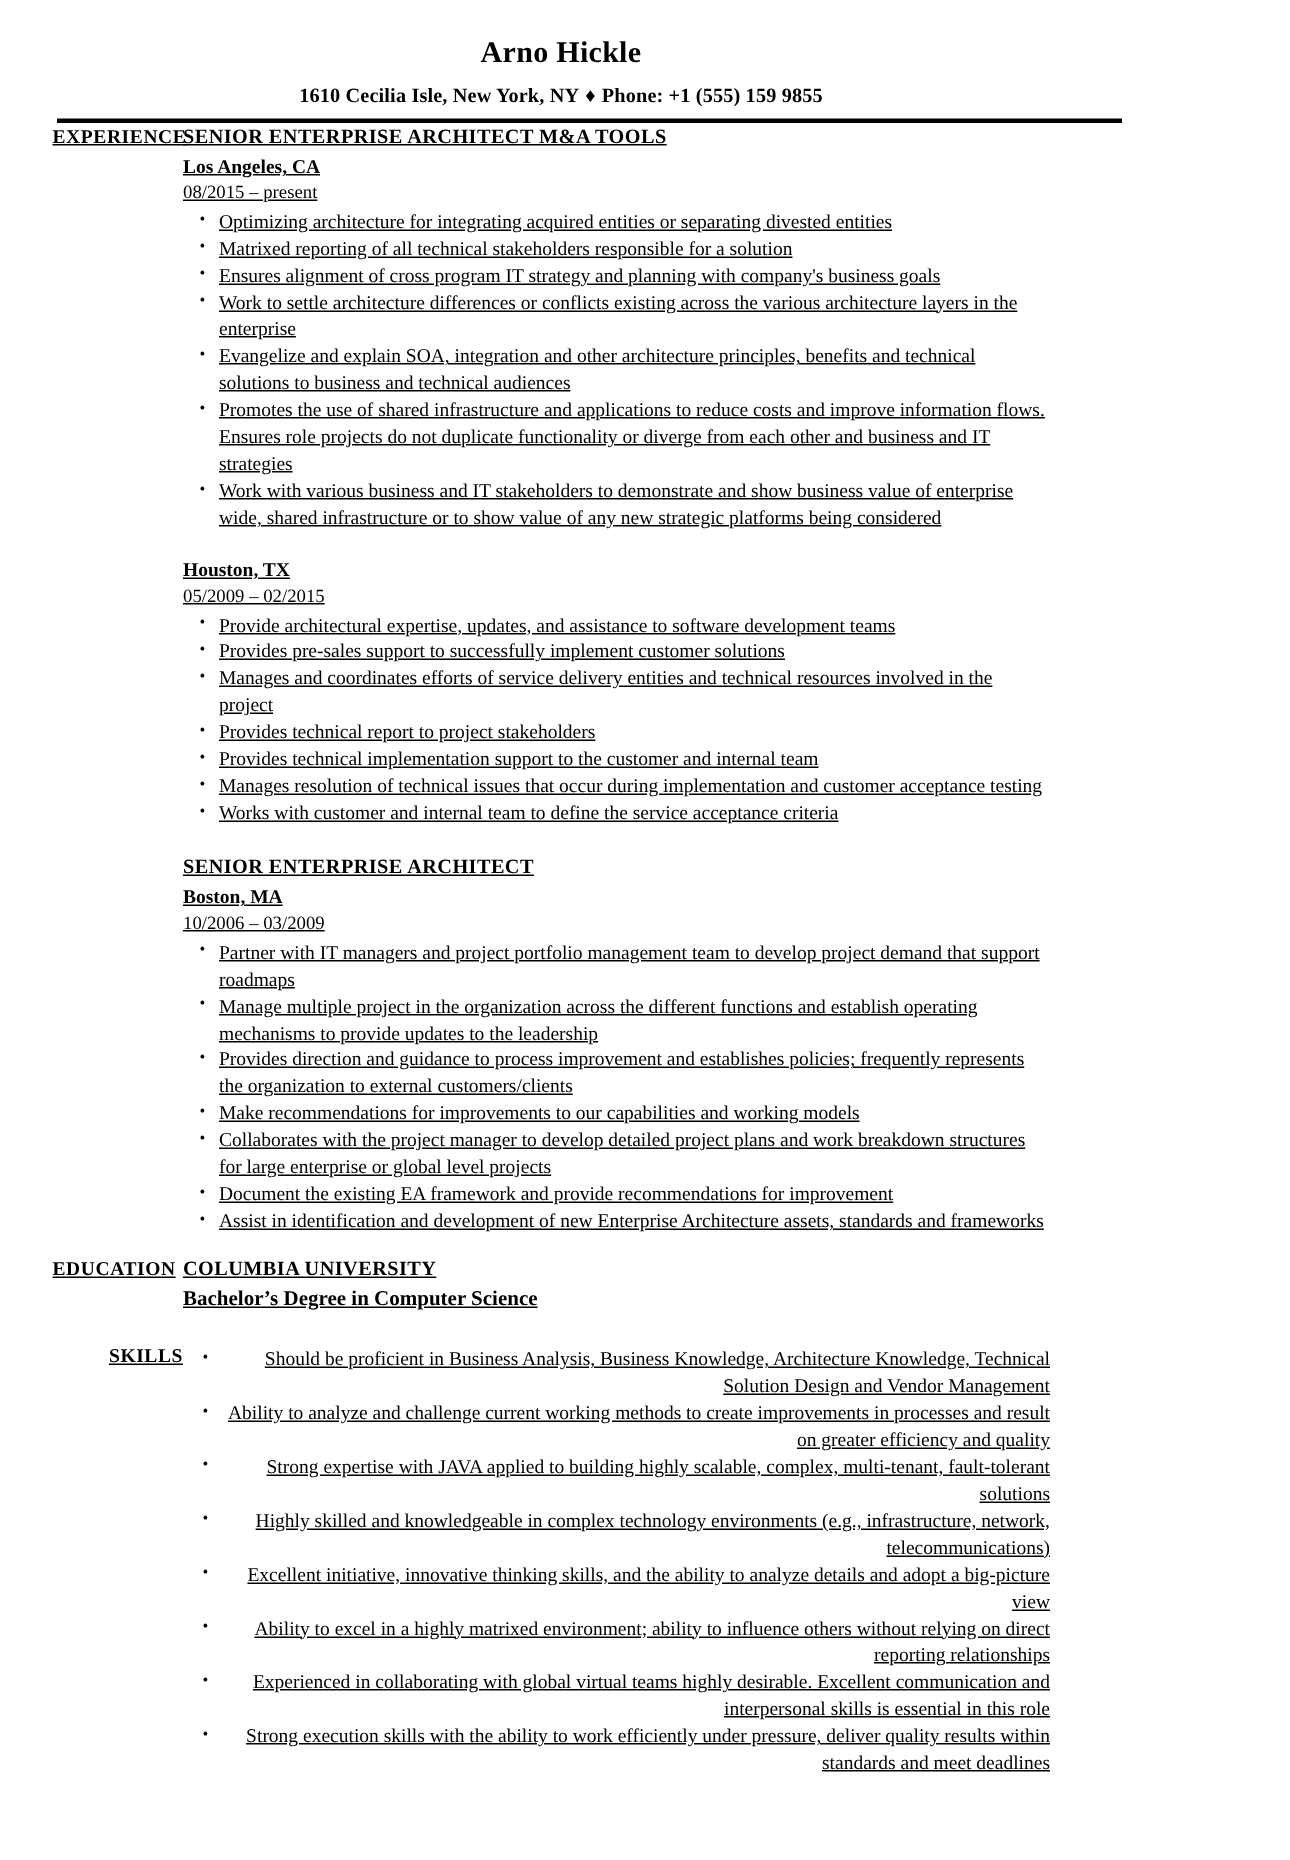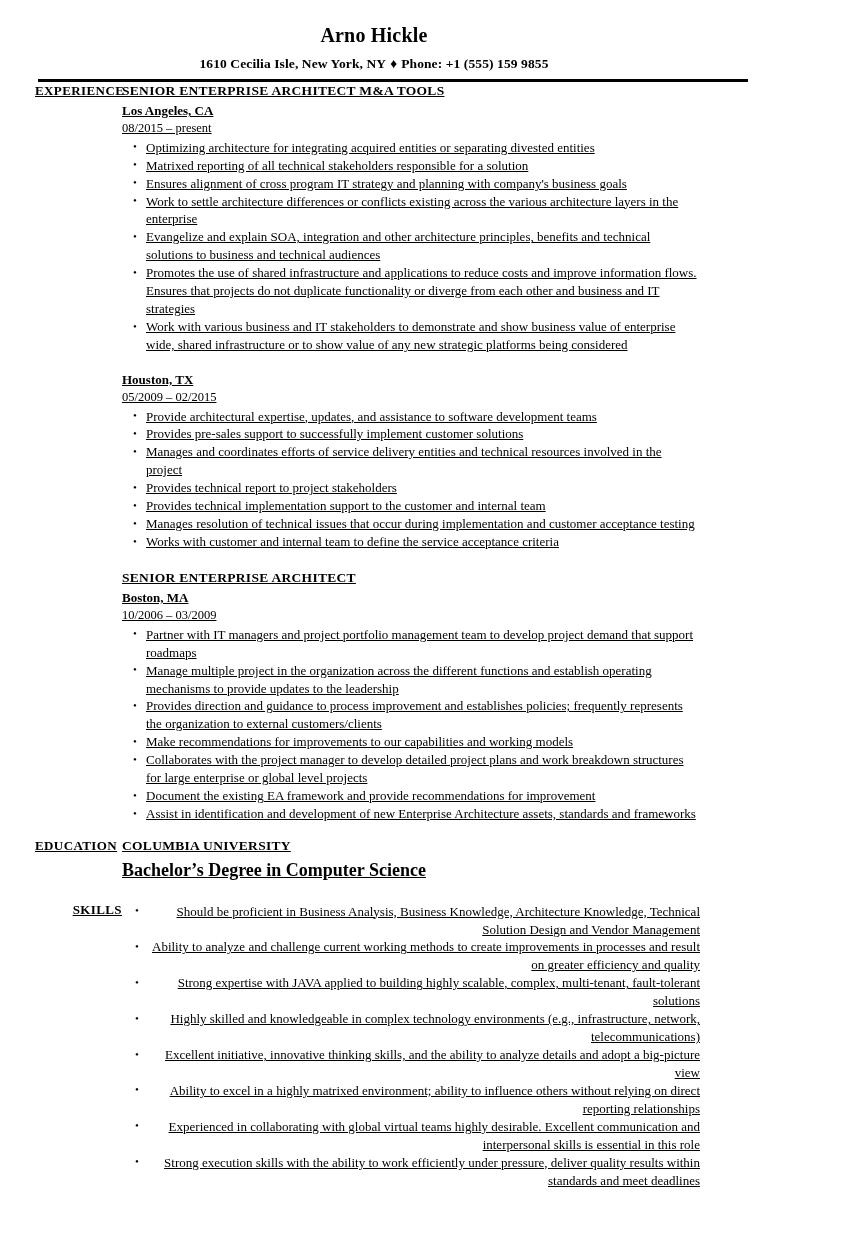--- a/index.html
+++ b/index.html
@@ -119,21 +119,21 @@
 
   
   .section-education { margin-top: 14px; justify-content: flex-end; }
   .edu-school {
     font-size: 13.5px;
     font-weight: bold;
     letter-spacing: 0.3px;
     line-height: 1.35;
   }
   .edu-degree {
-    font-size: 18px;
+    font-size: 14px;
     font-weight: bold;
     line-height: 1.35;
     margin-top: 3px;
   }
 
   
   .section-skills { margin-top: 18px; text-align: right; }
   .section-skills ul.bullets li {
     padding-left: 26px;
   }
@@ -162,21 +162,21 @@
           <div class="job">
             <div class="job-title">SENIOR ENTERPRISE ARCHITECT M&amp;A TOOLS</div>
             <div class="job-location">Los Angeles, CA</div>
             <div class="job-dates">08/2015 – present</div>
             <ul class="bullets">
               <li>Optimizing architecture for integrating acquired entities or separating divested entities</li>
               <li>Matrixed reporting of all technical stakeholders responsible for a solution</li>
               <li>Ensures alignment of cross program IT strategy and planning with company's business goals</li>
               <li>Work to settle architecture differences or conflicts existing across the various architecture layers in the enterprise</li>
               <li>Evangelize and explain SOA, integration and other architecture principles, benefits and technical solutions to business and technical audiences</li>
-              <li>Promotes the use of shared infrastructure and applications to reduce costs and improve information flows. Ensures that projects do not duplicate functionality or diverge from each other and business and IT strategies</li>
+              <li>Promotes the use of shared infrastructure and applications to reduce costs and improve information flows. Ensures role projects do not duplicate functionality or diverge from each other and business and IT strategies</li>
               <li>Work with various business and IT stakeholders to demonstrate and show business value of enterprise wide, shared infrastructure or to show value of any new strategic platforms being considered</li>
             </ul>
           </div>
           <div class="job">
             <div class="job-location">Houston, TX</div>
             <div class="job-dates">05/2009 – 02/2015</div>
             <ul class="bullets">
               <li>Provide architectural expertise, updates, and assistance to software development teams</li>
               <li>Provides pre-sales support to successfully implement customer solutions</li>
               <li>Manages and coordinates efforts of service delivery entities and technical resources involved in the project</li>

